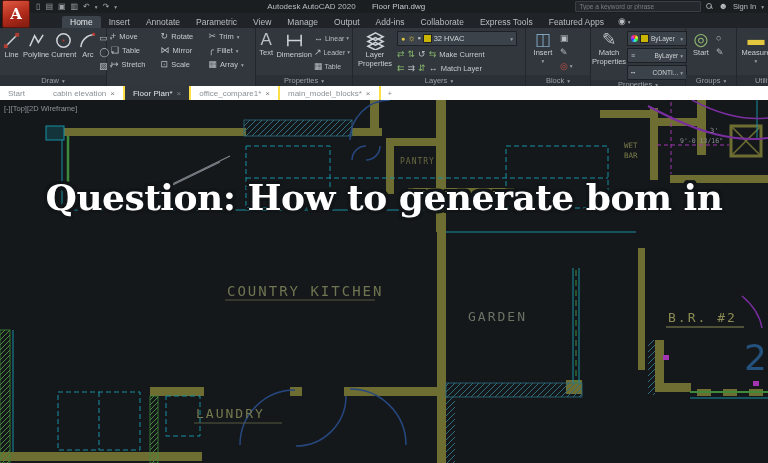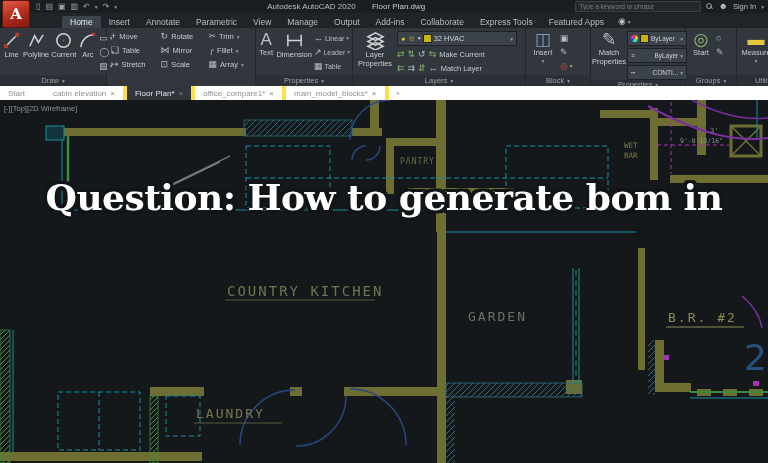--- a/index.html
+++ b/index.html
@@ -54,21 +54,21 @@
   .smallgrid{display:grid;grid-template-columns:auto auto auto;column-gap:8px;row-gap:1px;padding:2px 4px 0;}
   .smallbtn{display:flex;align-items:center;gap:3px;font-size:7.5px;color:#c5cad0;height:13px;white-space:nowrap;}
   .combo{display:flex;align-items:center;gap:2px;background:#3c4249;border:1px solid #1d2125;
          height:13px;padding:0 3px;font-size:7.5px;color:#ced3d7;}
   .swatch{width:7px;height:7px;background:#c9b400;border:1px solid #222;}
   .lrow{display:flex;align-items:center;gap:3px;height:12px;font-size:7.5px;color:#c5cad0;}
   .pcol{display:flex;flex-direction:column;gap:2px;padding-top:1px;}
 
   
   .doctabs{height:14px;background:#ffffff;display:flex;align-items:stretch;font-size:8px;color:#8b9197;}
-  .dtab{display:flex;align-items:center;gap:4px;padding:0 8px;border-right:4px solid #fde047;white-space:nowrap;}
+  .dtab{display:flex;align-items:center;gap:4px;padding:0 8px;border-right:2px solid #fde047;white-space:nowrap;}
   .dtab.active{background:#30363c;color:#e0e4e7;}
   .dtab .x{color:#7a8086;font-size:8px;}
   .plusbtn{display:flex;align-items:center;padding:0 7px;color:#8b9197;}
 
   
   .viewport{position:relative;height:363px;background:#14181b;overflow:hidden;}
   .vpcontrols{position:absolute;left:4px;top:4px;font-size:7.5px;color:#8d939a;z-index:2;}
   svg.plan{position:absolute;inset:0;z-index:1;}
   .planlbl{font-family:"DejaVu Sans Mono",monospace;}
 

